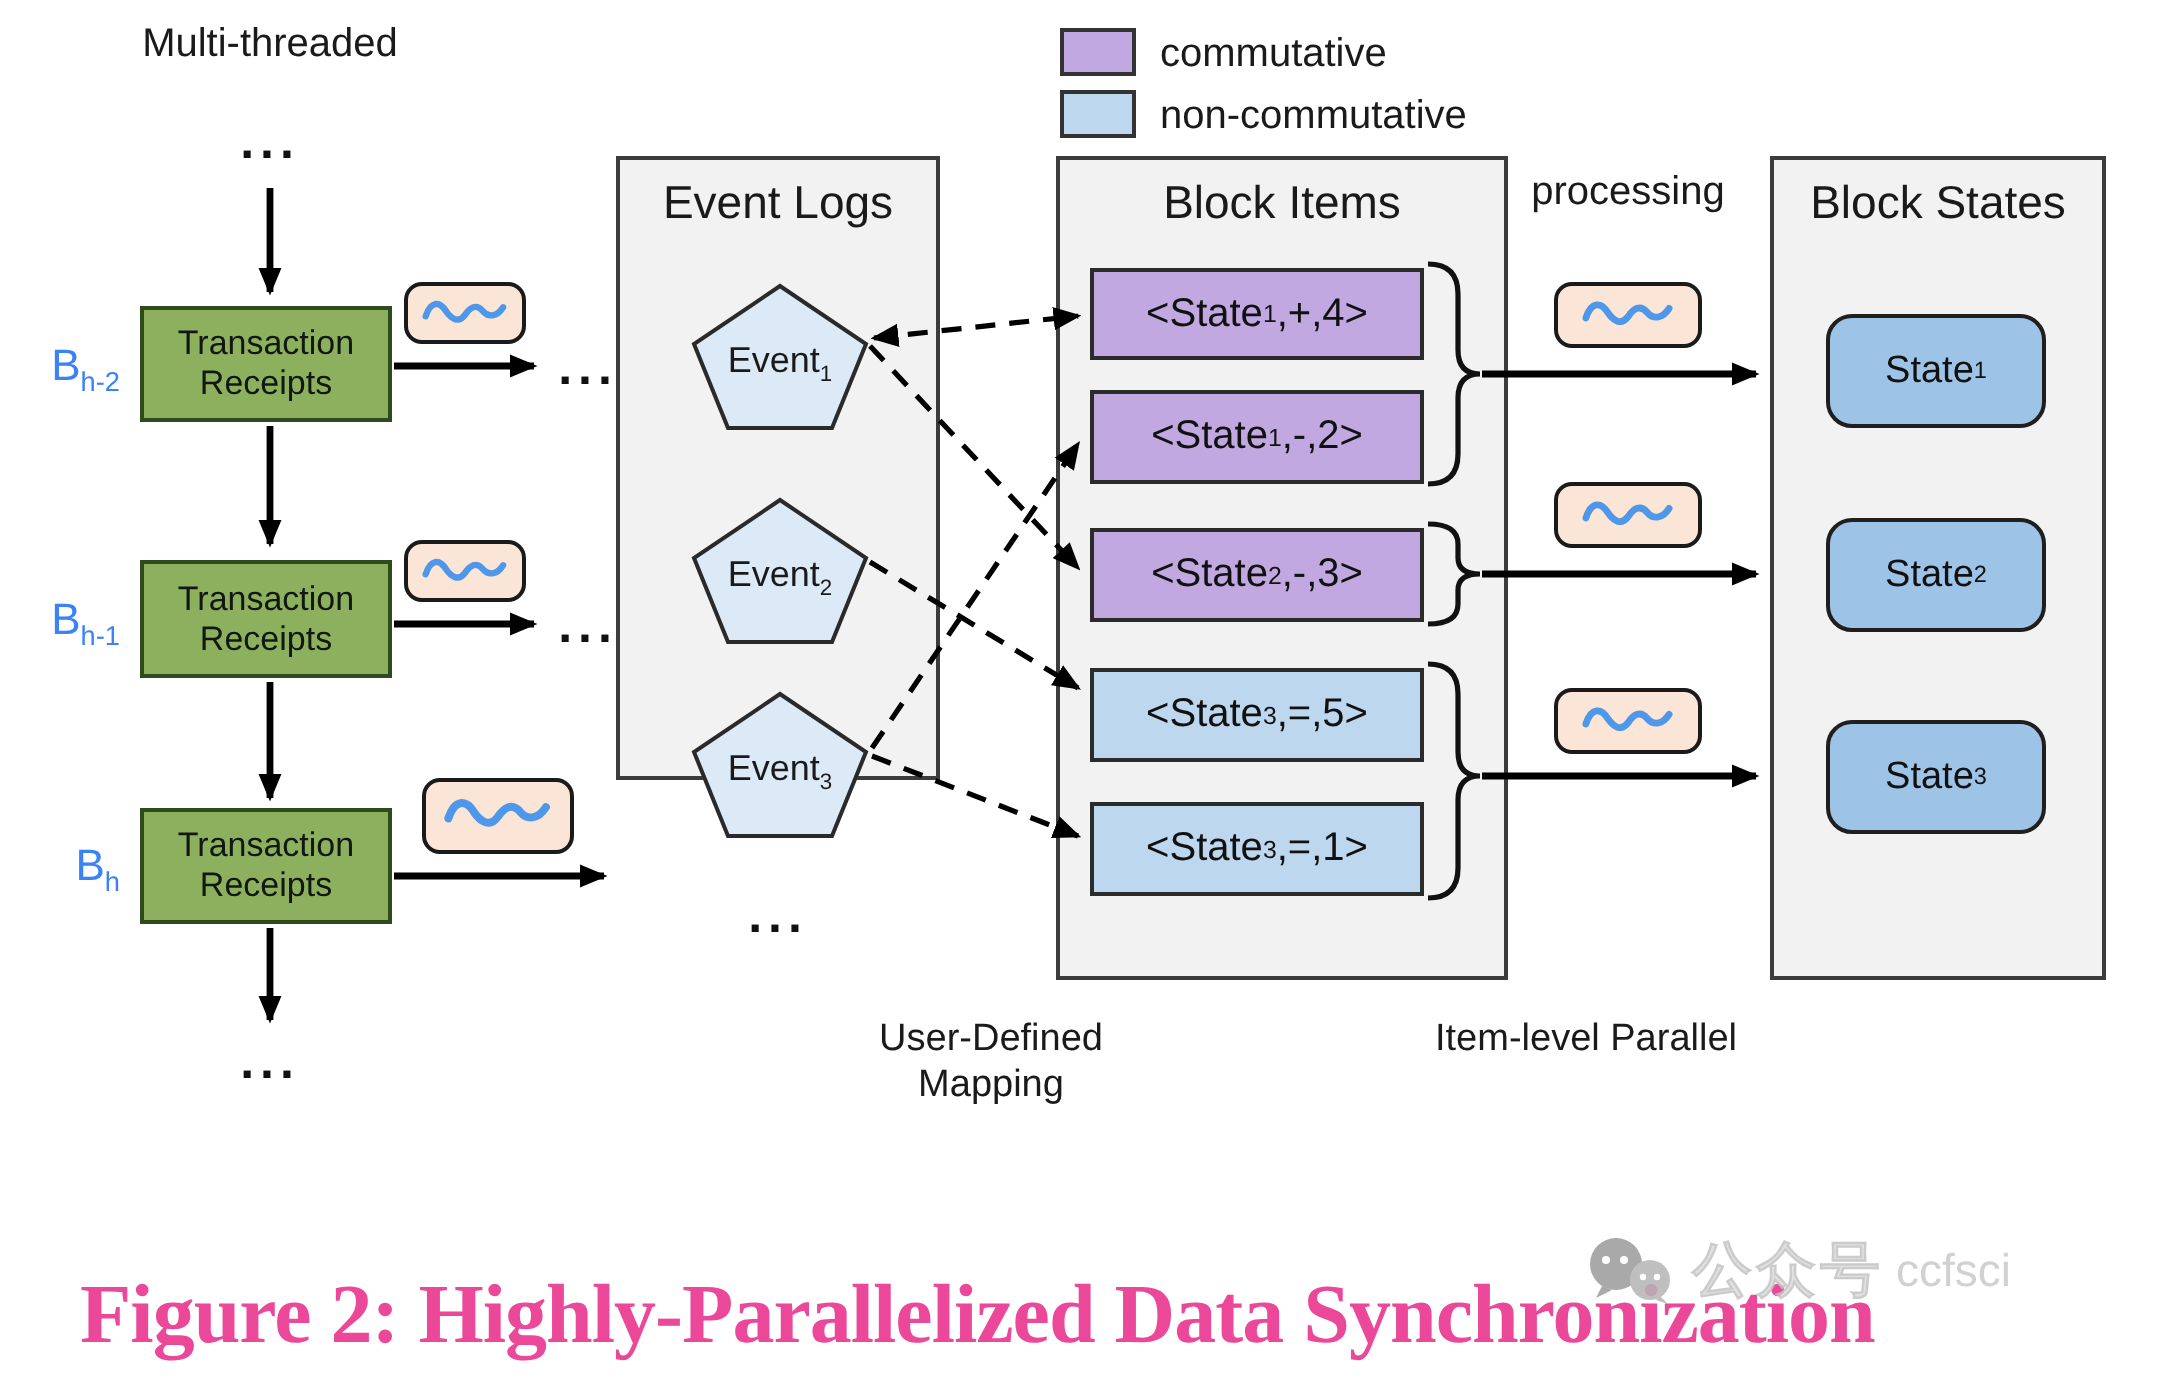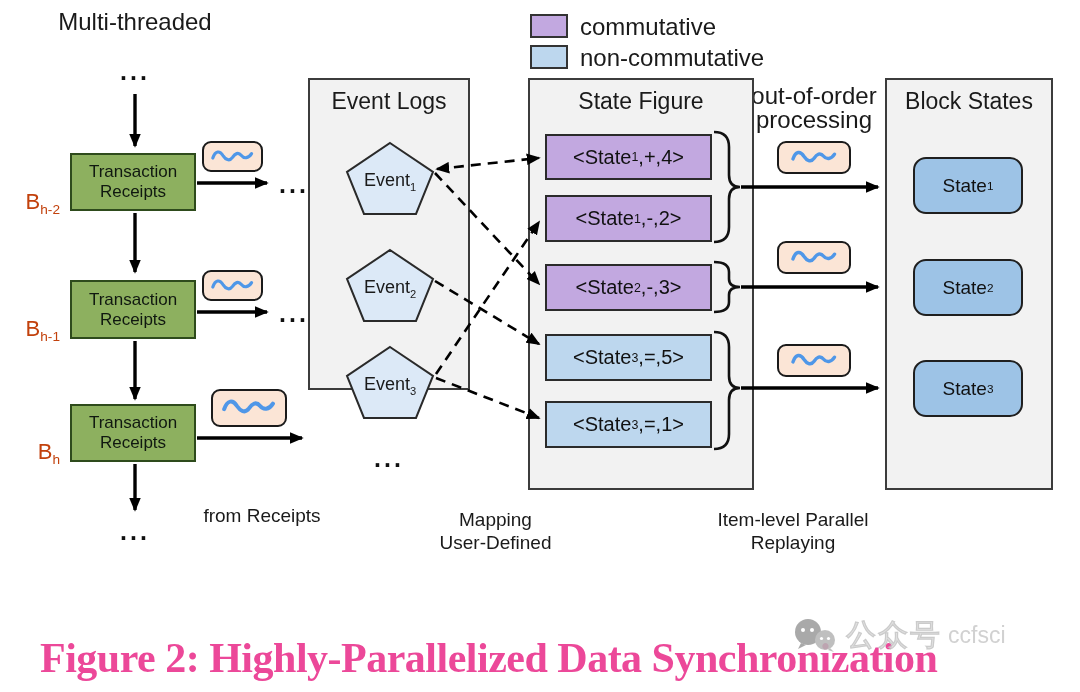--- a/index.html
+++ b/index.html
@@ -2,30 +2,30 @@
 <html style="--commutative: #c2a8e0; --non_commutative: #bdd7ee; --block_state: #9dc3e6; --pentagon: #dce9f7; --receipt_green: #8db05f; --wave_bg: #fbe5d6; --wave_stroke: #4f97e8; --panel_bg: #f2f2f2;"><head>
 <meta charset="utf-8">
 <style>
   html,body{margin:0;padding:0;background:#fff;}
   #canvas{position:relative;width:1080px;height:692px;background:#fff;overflow:hidden;
           font-family:"Liberation Sans",sans-serif;color:#151515;}
   .abs{position:absolute;}
   .center{text-align:center;}
   .panel{background:var(--panel_bg);border:2px solid #3c3c3c;box-sizing:border-box;z-index:1;}
   .panel-title{position:absolute;top:8px;left:0;right:0;text-align:center;font-size:23px;color:#1a1a1a;}
-  .lbl{font-size:24px;line-height:24px;color:#1a1a1a;}
+  .lbl{font-size:20px;line-height:24px;color:#1a1a1a;}
   .lbl-sm{font-size:19px;line-height:23px;color:#1a1a1a;}
   .grnbox{background:var(--receipt_green);border:2px solid #2e4b1c;box-sizing:border-box;
           display:flex;flex-direction:column;align-items:center;justify-content:center;
           font-size:17px;line-height:20px;color:#101810;z-index:3;}
   .waveicon{background:var(--wave_bg);border:2px solid #1a1a1a;border-radius:9px;box-sizing:border-box;
           display:flex;align-items:center;justify-content:center;z-index:3;}
   .waveicon svg{width:86%;height:80%;}
   .wavepath{fill:none;stroke:var(--wave_stroke);stroke-width:5;stroke-linecap:round;}
-  .blocklabel{font-size:22px;color:#c2410c;text-align:right;margin-top:19px;}
+  .blocklabel{font-size:22px;color:#3b82f6;text-align:right;}
   .stateitem{border:2px solid #2b2b2b;box-sizing:border-box;display:flex;align-items:center;
           justify-content:center;font-size:20px;color:#111;z-index:3;}
   .commutative{background:var(--commutative);}
   .non_commutative{background:var(--non_commutative);}
   .blockstate{background:var(--block_state);border:2px solid #1f1f1f;border-radius:13px;box-sizing:border-box;
           display:flex;align-items:center;justify-content:center;font-size:19px;color:#111;z-index:3;}
   .eventlabel{font-size:18px;color:#1a1a1a;text-align:center;z-index:3;}
   .ellipsis{font-weight:bold;font-size:25px;letter-spacing:3px;text-align:center;color:#111;}
   sub{font-size:0.62em;}
   .swatch{width:38px;height:24px;border:2px solid #333;box-sizing:border-box;z-index:3;}
@@ -38,21 +38,21 @@
 </style>
 </head>
 <body>
 
 <div id="canvas">
 
   <div class="abs panel" style="left:308px;top:78px;width:162px;height:312px;">
     <div class="panel-title">Event Logs</div>
   </div>
   <div class="abs panel" style="left:528px;top:78px;width:226px;height:412px;">
-    <div class="panel-title">State Figure</div>
+    <div class="panel-title">Block Items</div>
   </div>
   <div class="abs panel" style="left:885px;top:78px;width:168px;height:412px;">
     <div class="panel-title">Block States</div>
   </div>
 
   <svg id="overlay" width="1080" height="692" viewBox="0 0 1080 692">
     <defs>
       <marker id="ah" viewBox="0 0 12 10" refX="10.5" refY="5" markerWidth="14" markerHeight="12" orient="auto-start-reverse" markerUnits="userSpaceOnUse">
         <path d="M0,0 L12,5 L0,10 z" fill="#000"></path>
       </marker>
@@ -165,21 +165,20 @@
       <span> ,=,5&gt;</span>
     </div>
   <div class="abs stateitem non_commutative" style="left:545px;top:401px;width:167px;height:47px;">
       <span>&lt;State</span>
       <sub>3</sub>
       <span> ,=,1&gt;</span>
     </div>
   <div class="abs ellipsis" style="left:606px;top:450px;width:60px;">...</div>
 
   <div class="abs lbl center" style="left:738px;top:84px;width:152px;">
-    <div>out-of-order</div>
     <div>processing</div>
   </div>
   <div class="abs waveicon" style="left:777px;top:141px;width:74px;height:33px;">
     <svg viewBox="0 0 76 34">
         <path class="wavepath" d="M7 19 C11 7,18 7,23 15 C27 21,33 25,38 18 C42 12,47 9,52 15 C56 20,63 20,68 12"></path>
       </svg>
   </div>
   <div class="abs waveicon" style="left:777px;top:241px;width:74px;height:33px;">
     <svg viewBox="0 0 76 34">
         <path class="wavepath" d="M7 19 C11 7,18 7,23 15 C27 21,33 25,38 18 C42 12,47 9,52 15 C56 20,63 20,68 12"></path>
@@ -199,29 +198,27 @@
       <span>State</span>
       <sub>2</sub>
     </div>
   <div class="abs blockstate" style="left:913px;top:360px;width:110px;height:57px;">
       <span>State</span>
       <sub>3</sub>
     </div>
   <div class="abs ellipsis" style="left:938px;top:450px;width:60px;">...</div>
 
   <div class="abs lbl-sm center" style="left:172px;top:504px;width:180px;">
-    <div>from Receipts</div>
   </div>
   <div class="abs lbl-sm center" style="left:418px;top:508px;width:155px;">
+    <div>User-Defined</div>
     <div>Mapping</div>
-    <div>User-Defined</div>
   </div>
   <div class="abs lbl-sm center" style="left:698px;top:508px;width:190px;">
     <div>Item-level Parallel</div>
-    <div>Replaying</div>
   </div>
 
   <div class="abs caption" style="left:20px;top:634px;">Figure 2: Highly-Parallelized Data Synchronization</div>
   <div class="abs watermark" style="left:792px;top:615px;">
     <svg width="48" height="36" viewBox="0 0 48 36">
       <circle cx="16" cy="14" r="13" fill="#9b9b9b"></circle>
       <circle cx="11" cy="12" r="2" fill="#fff"></circle>
         <circle cx="20" cy="12" r="2" fill="#fff"></circle>
       <path d="M9 25 L6 31 L14 27 z" fill="#9b9b9b"></path>
       <circle cx="33" cy="22" r="10" fill="#b5b5b5"></circle>

